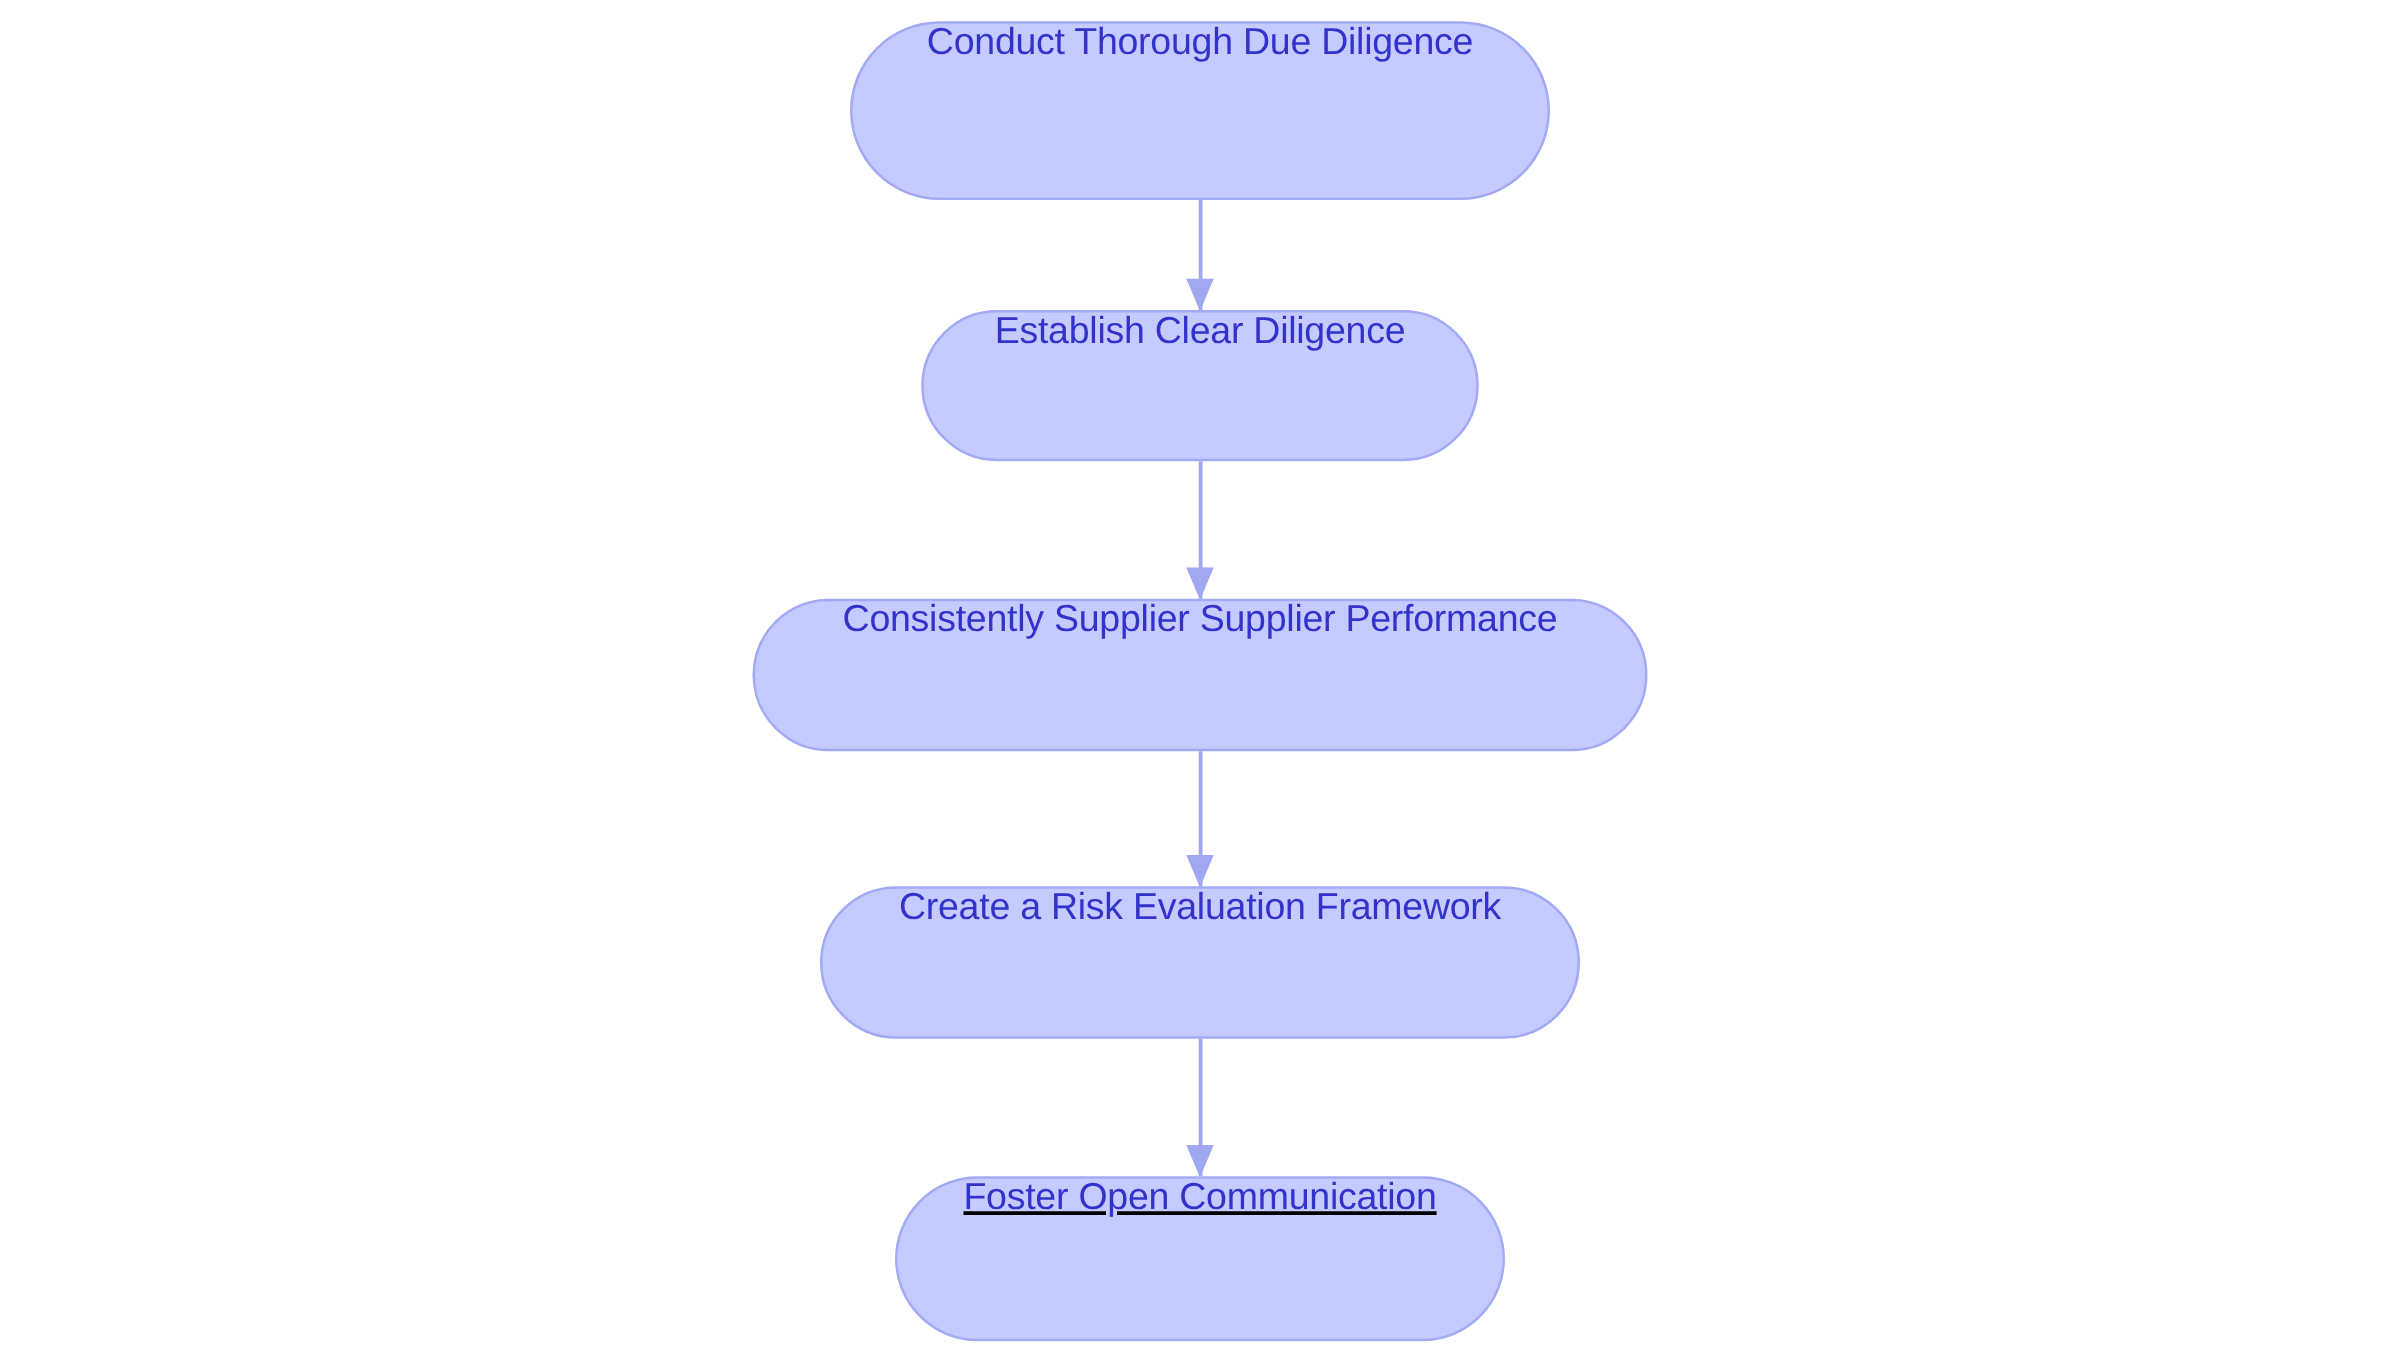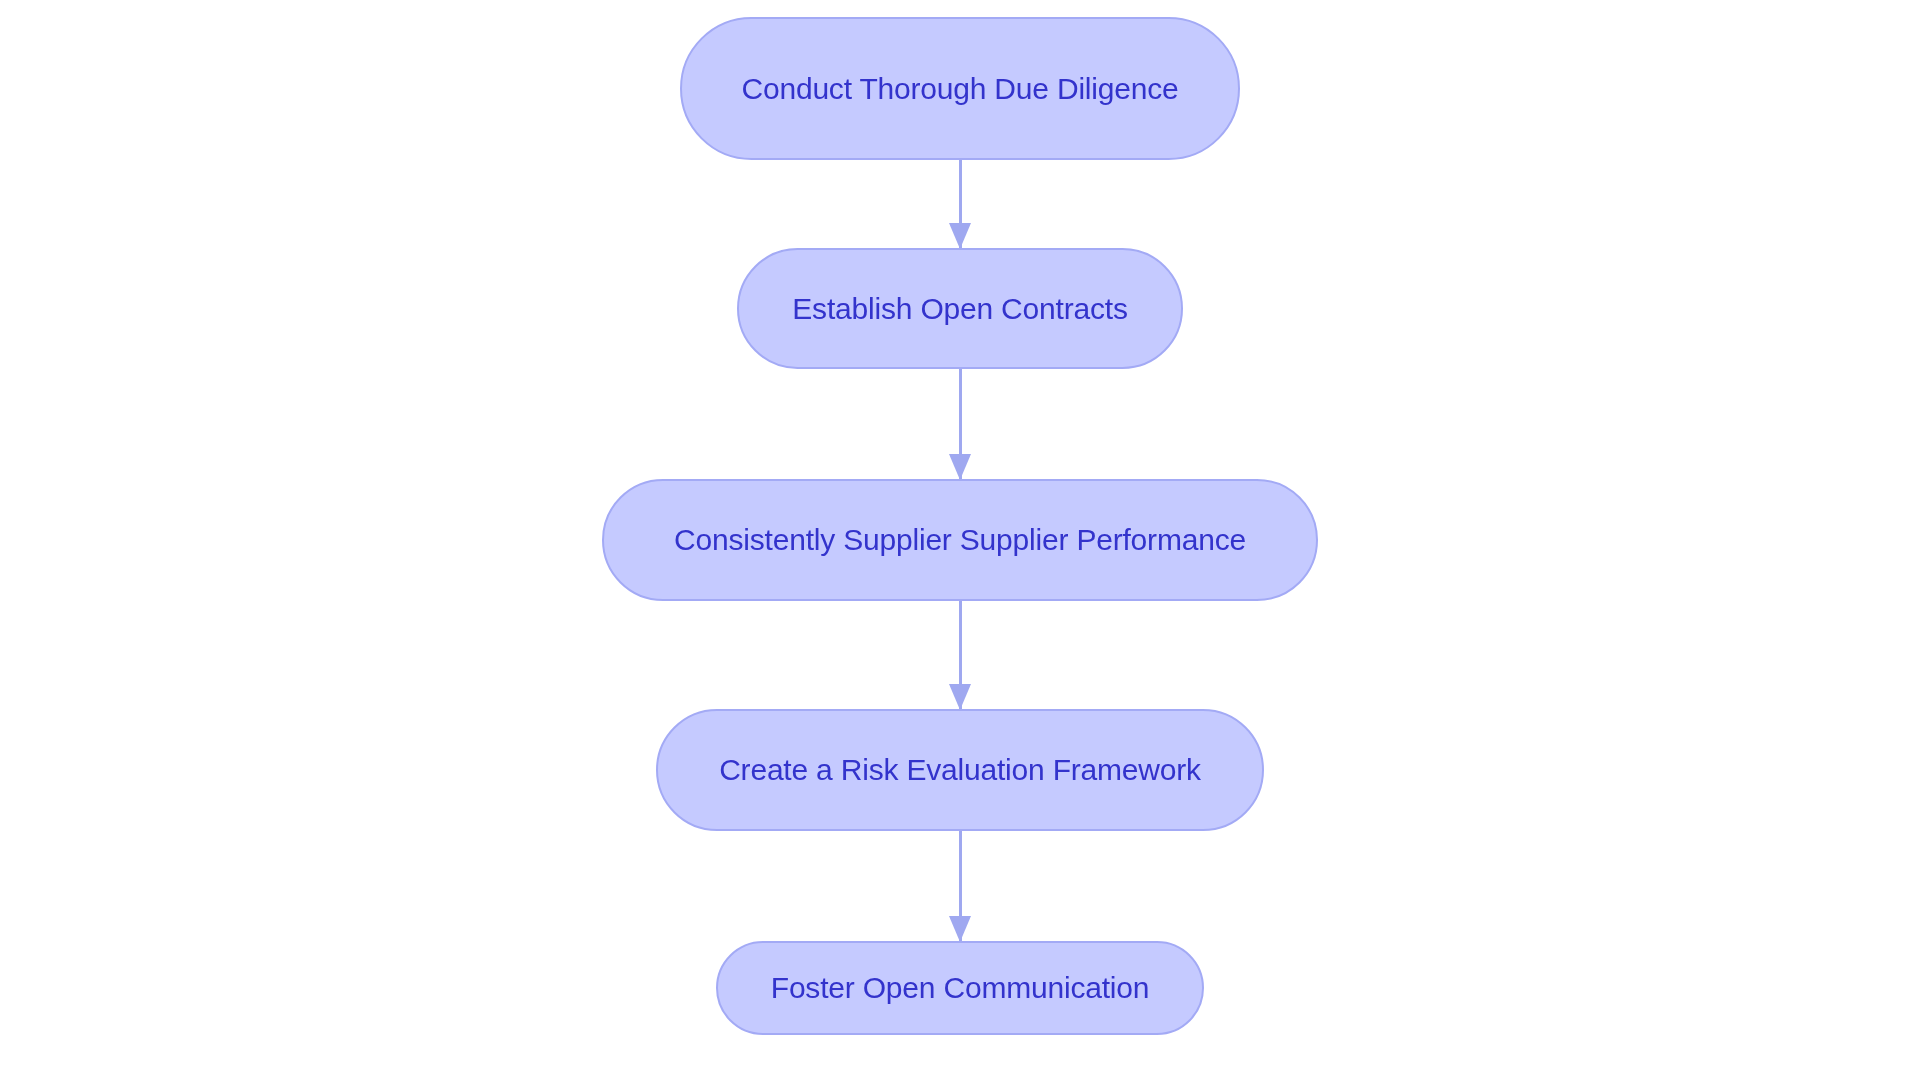--- a/index.html
+++ b/index.html
@@ -31,21 +31,21 @@
     display: flex;
     flex-direction: column;
     align-items: center;
   }
 
   
   .node {
     position: relative;
     box-sizing: border-box;
     display: flex;
-    align-items: center;
+    align-items: flex-start;
     justify-content: center;
     background: #c5caff;
     border: 2px solid #a3aaf5;
     border-radius: 9999px;
     flex: none;
     z-index: 2;
   }
   .node-label {
     color: #3333cc;
     font-family: "Liberation Sans", sans-serif;
@@ -55,21 +55,21 @@
     line-height: 1;
     white-space: nowrap;
     text-align: center;
   }
 
   
   .node.n1 { width: 560px; height: 143px; margin-top: 17px; }
   .node.n2 { width: 446px; height: 121px; }
   .node.n3 { width: 716px; height: 122px; }
   .node.n4 { width: 608px; height: 122px; }
-  .node.n5 { width: 488px; height: 94px; }
+  .node.n5 { width: 488px; height: 132px; text-decoration: underline; }
 
   
   .connector {
     position: relative;
     width: 24px;
     flex: none;
     z-index: 1;
     display: block;
   }
   .connector.c1 { height: 88px; }
@@ -107,21 +107,21 @@
     <div class="node n1">
       <span class="node-label">Conduct Thorough Due Diligence</span>
     </div>
 
     <div class="connector c1">
       <div class="connector-line"></div>
       <div class="connector-arrowhead"></div>
     </div>
 
     <div class="node n2">
-      <span class="node-label">Establish Open Contracts</span>
+      <span class="node-label">Establish Clear Diligence</span>
     </div>
 
     <div class="connector c2">
       <div class="connector-line"></div>
       <div class="connector-arrowhead"></div>
     </div>
 
     <div class="node n3">
       <span class="node-label">Consistently Supplier Supplier Performance</span>
     </div>

